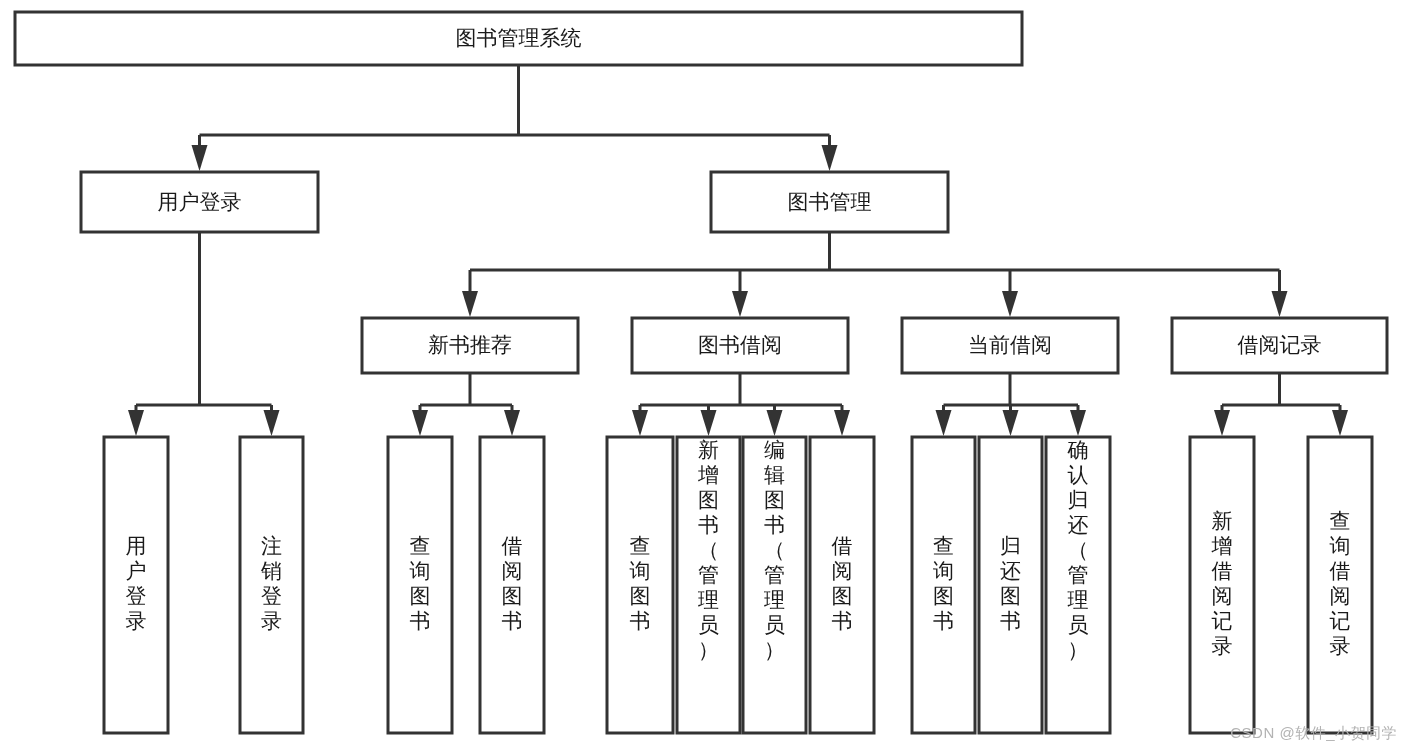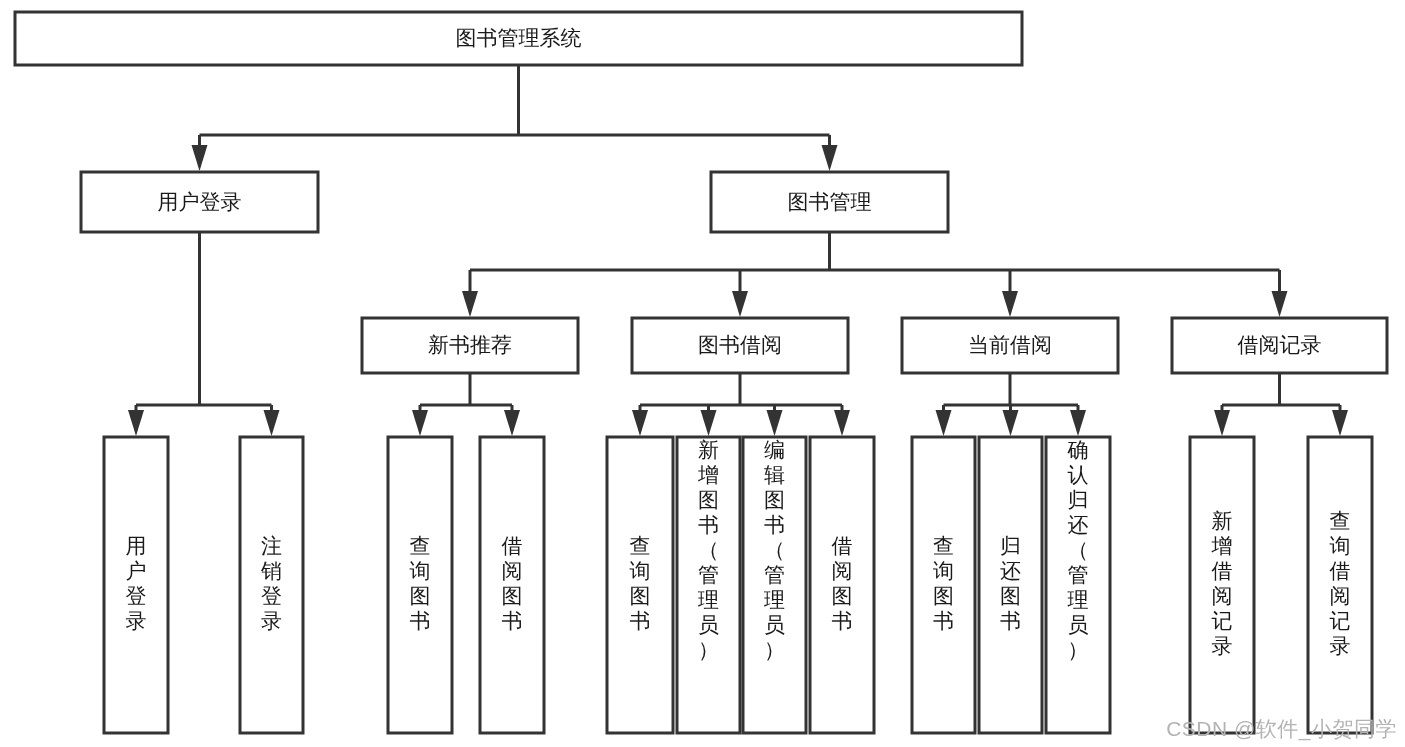--- a/index.html
+++ b/index.html
@@ -52,21 +52,21 @@
     font-family: "Liberation Sans", "DejaVu Sans", sans-serif;
     font-size: 21px;
     fill: #1a1a1a;
     text-anchor: middle;
   }
   .watermark-text {
     position: absolute;
     right: 8px;
     bottom: 4px;
     font-family: "Liberation Sans", "DejaVu Sans", sans-serif;
-    font-size: 21px;
+    font-size: 15px;
     color: #b3b3b3;
     white-space: nowrap;
     letter-spacing: 0.5px;
     user-select: none;
   }
 </style>
 </head>
 <body>
 
 <div id="diagram-root">

